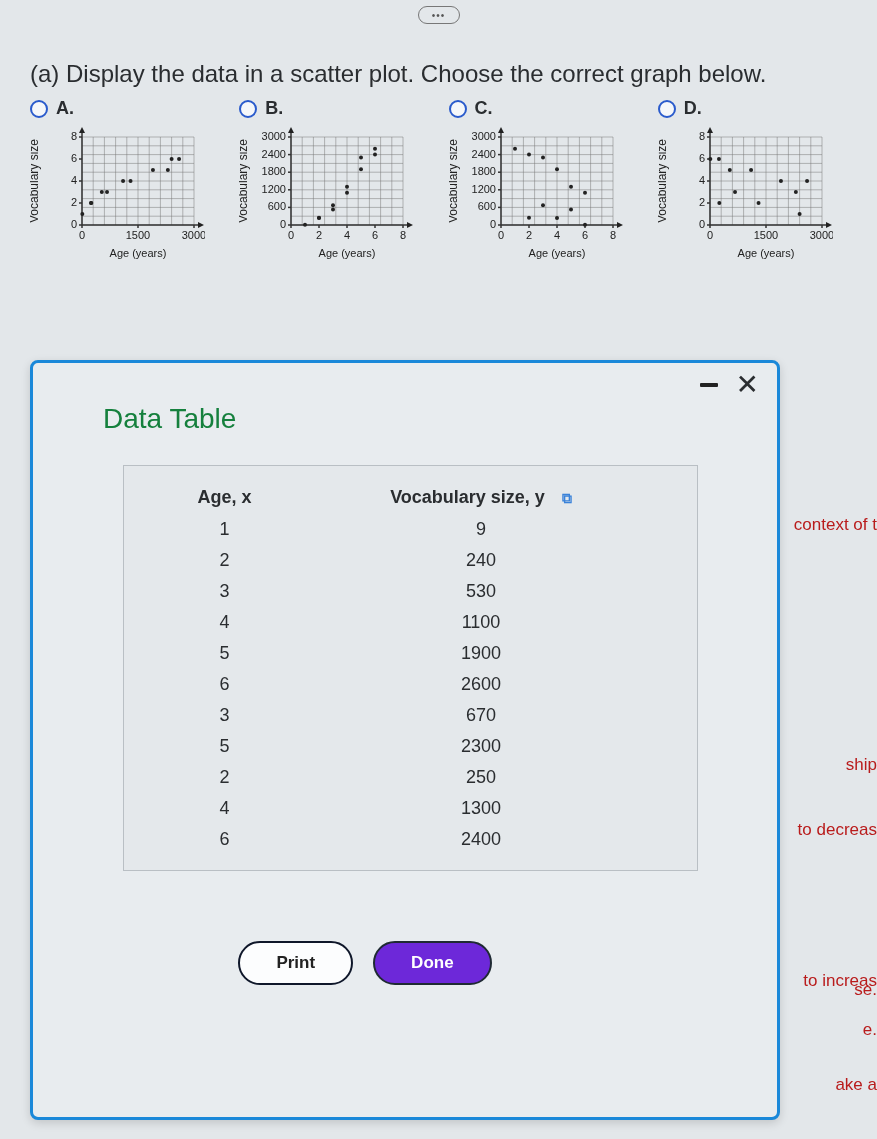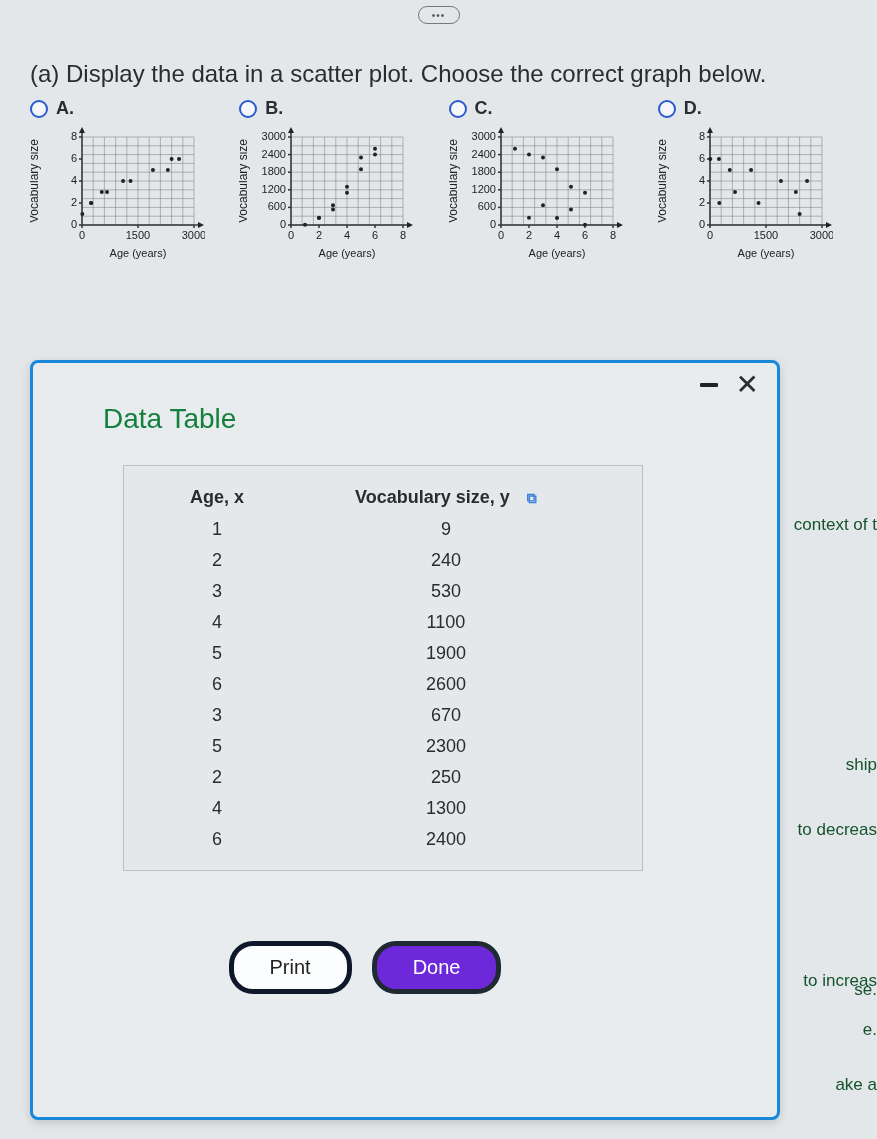--- a/index.html
+++ b/index.html
@@ -114,21 +114,21 @@
   .modal-title {
     font-size: 28px;
     margin: 20px 0 30px 40px;
     color: #15803d;
   }
   .data-table-wrap {
     border: 1px solid #b9bfc4;
     margin: 0 30px 0 60px;
     padding: 15px 30px 15px 30px;
     background: #e4e8eb;
-    width: 520px;
+    width: 575px;
   }
   table {
     border-collapse: collapse;
     font-size: 18px;
     width: 100%;
   }
   th {
     font-weight: bold;
     padding: 6px 12px;
     text-align: center;
@@ -147,39 +147,40 @@
   .modal-buttons {
     display: flex;
     gap: 20px;
     justify-content: center;
     margin-top: 70px;
     margin-left: -80px;
   }
   .btn {
     padding: 10px 36px;
     border-radius: 24px;
-    font-size: 20px;
+    font-size: 17px;
     cursor: pointer;
-    border: 5px solid #0f172a;
+    border: 2px solid #0f172a;
+    font-weight: bold;
   }
   .btn-print {
     background: #fcfdfe;
     color: #222;
   }
   .btn-done {
     background: #6d28d9;
     color: #fff;
     border-color: #1f2a33;
   }
 
   .bg-text {
     position: absolute;
     right: 0;
     font-size: 17px;
-    color: #14532d;
+    color: #b91c1c;
     white-space: nowrap;
   }
 </style>
 </head>
 <body>
 
 <div class="page">
   <div class="top-handle">•••</div>
 
   <div class="question">(a) Display the data in a scatter plot. Choose the correct graph below.</div>

